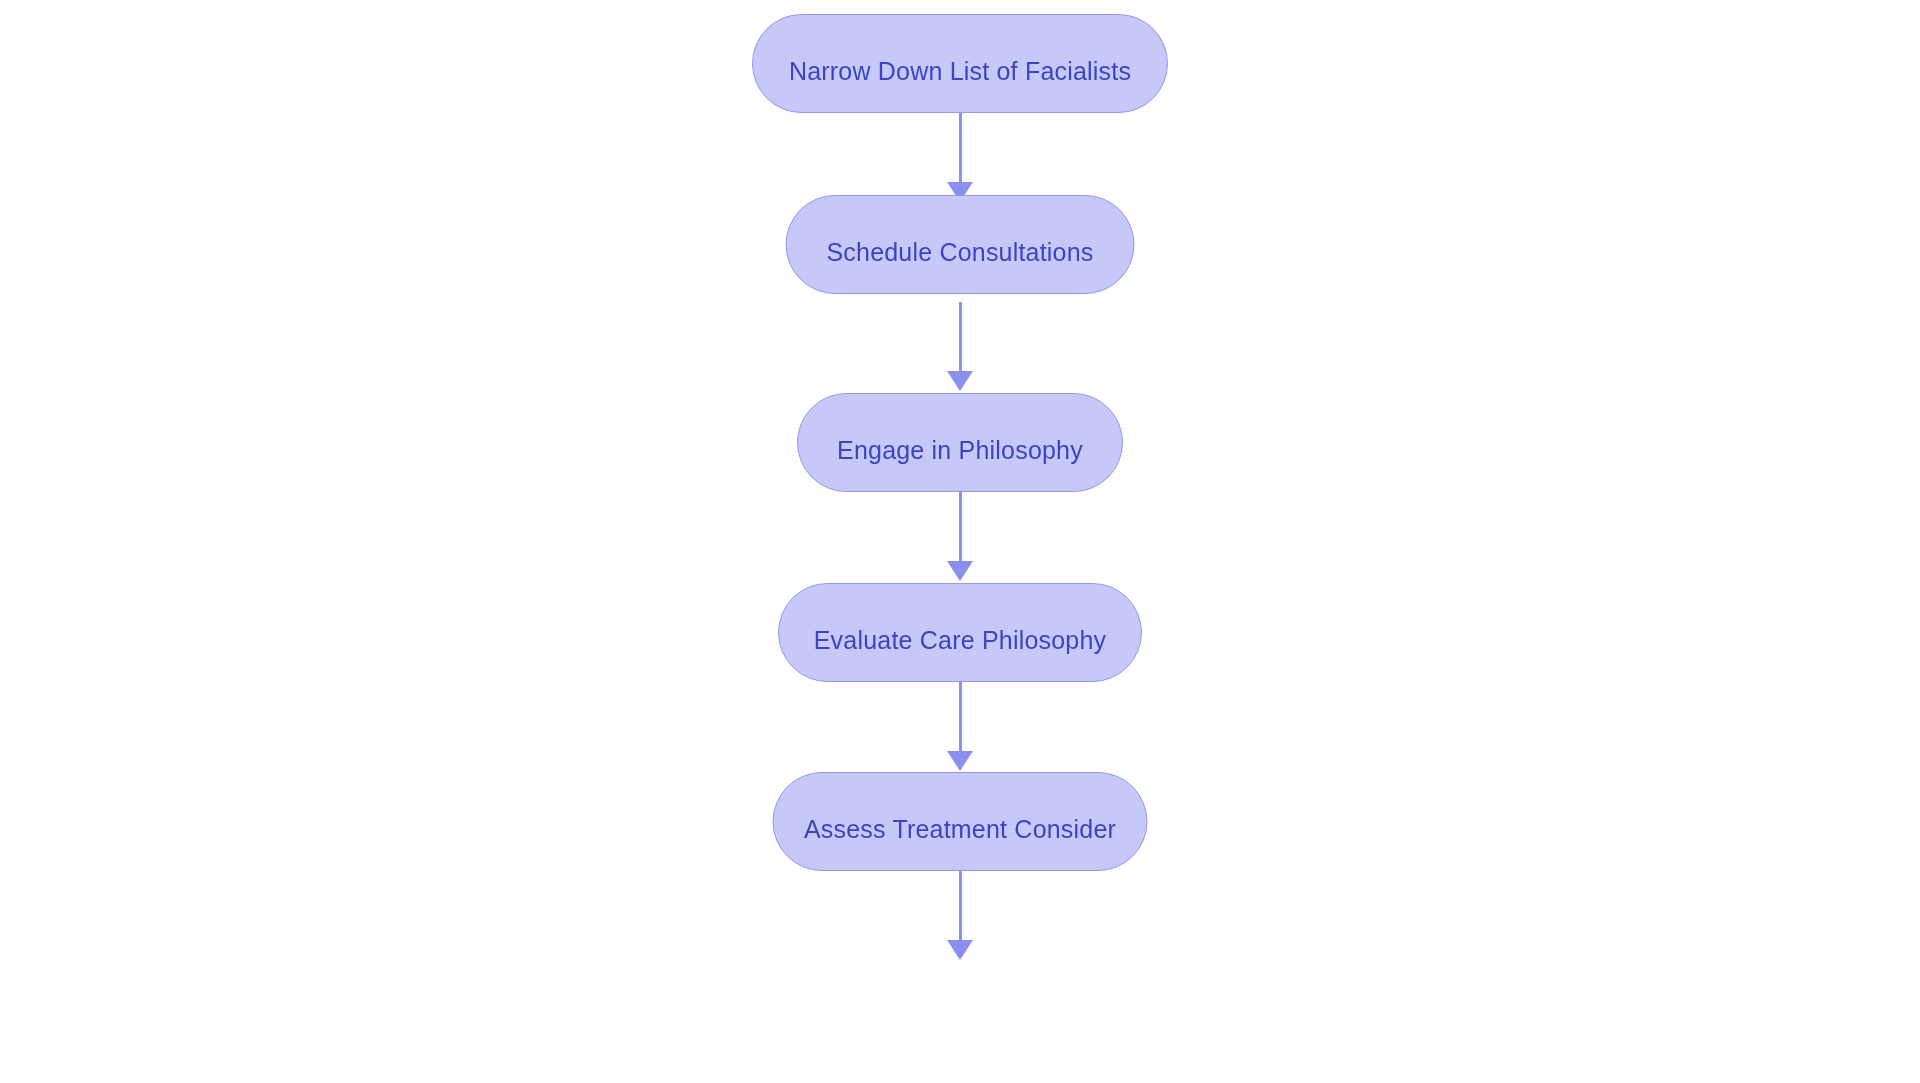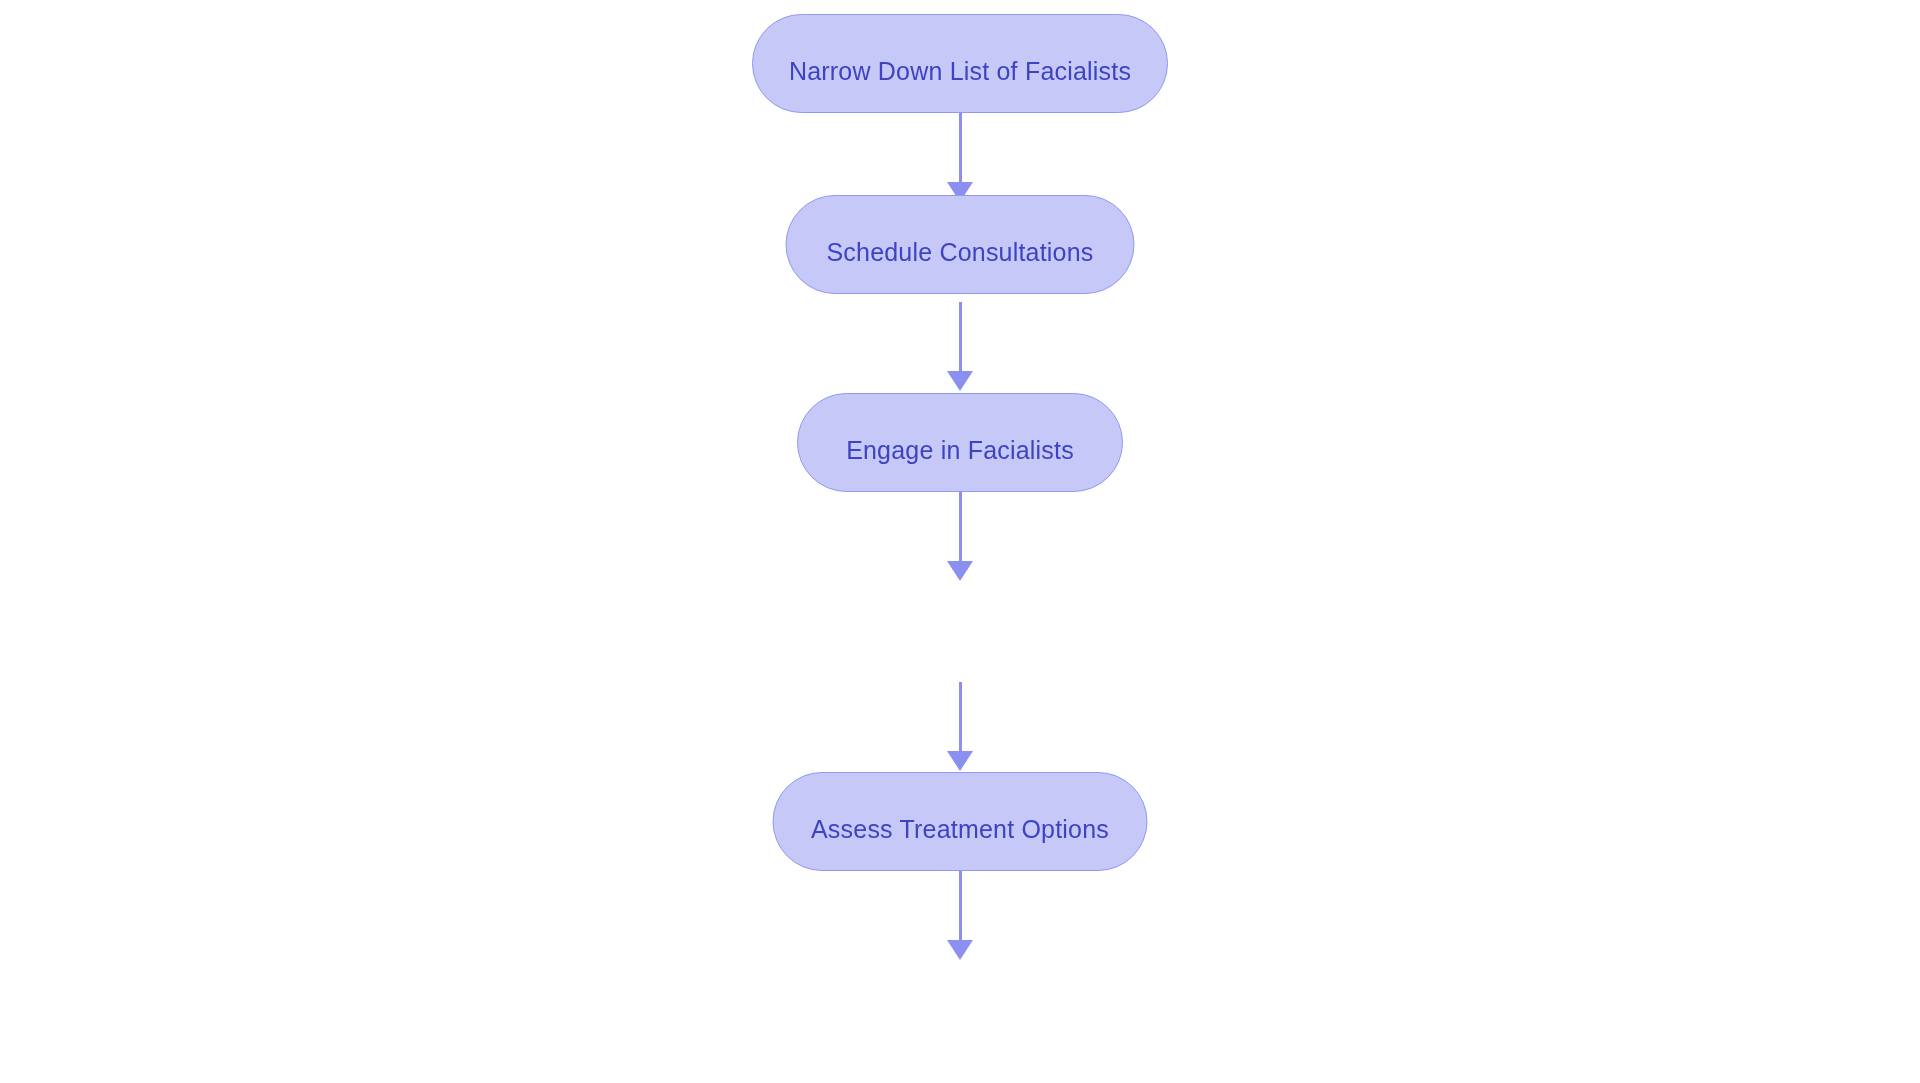--- a/index.html
+++ b/index.html
@@ -88,36 +88,39 @@
   <div class="node n2">
     <span class="node-label">Schedule Consultations</span>
   </div>
 
   <div class="arrow a2">
     <div class="arrow-line"></div>
     <div class="arrow-head"></div>
   </div>
 
   <div class="node n3">
-    <span class="node-label">Engage in Facialists</span>
+    <span class="node-label">Engage in Philosophy</span>
   </div>
 
   <div class="arrow a3">
     <div class="arrow-line"></div>
     <div class="arrow-head"></div>
   </div>
 
+  <div class="node n4">
+    <span class="node-label">Evaluate Care Philosophy</span>
+  </div>
 
   <div class="arrow a4">
     <div class="arrow-line"></div>
     <div class="arrow-head"></div>
   </div>
 
   <div class="node n5">
-    <span class="node-label">Assess Treatment Options</span>
+    <span class="node-label">Assess Treatment Consider</span>
   </div>
 
   <div class="arrow a5">
     <div class="arrow-line"></div>
     <div class="arrow-head"></div>
   </div>
 
 
 </div>
 

